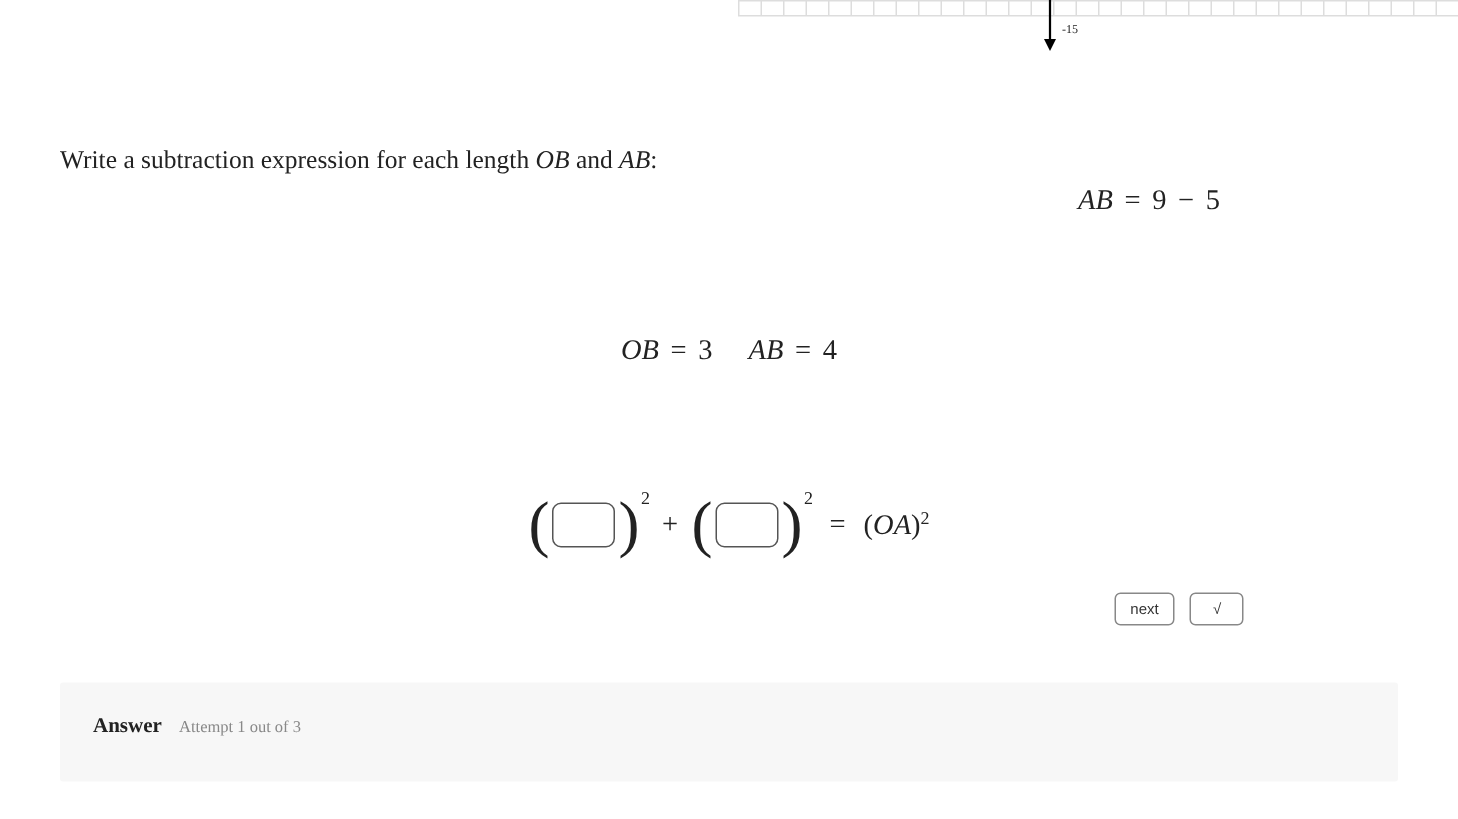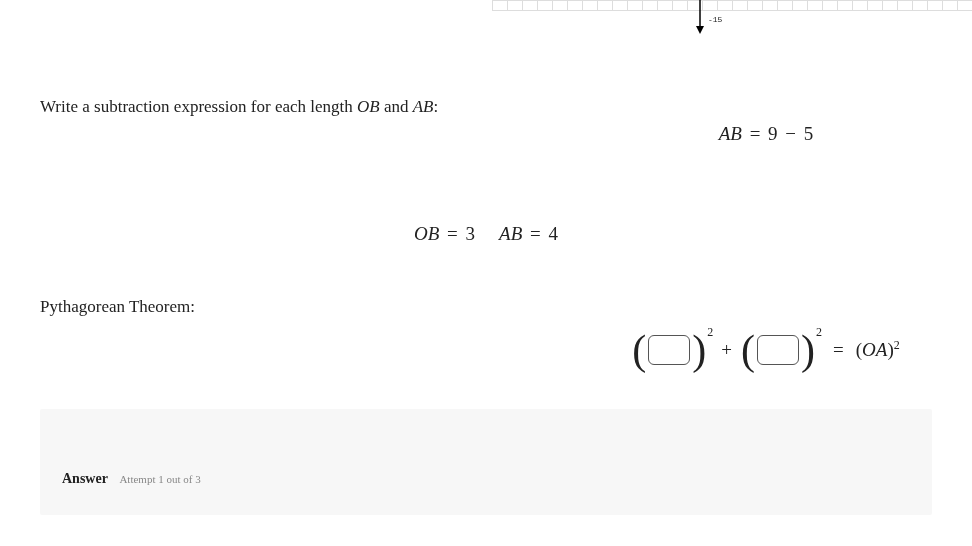--- a/index.html
+++ b/index.html
@@ -35,21 +35,21 @@
       left: 0;
     }
     .axis-arrow {
       position: absolute;
       top: 0;
       left: 670px;
     }
     .axis-label {
       position: absolute;
       font-size: 8px;
-      font-family: Liberation Mono, monospace;
+      font-family: Liberation Serif, serif;
       color: #222;
       top: 15px;
       left: 708px;
     }
     .content {
       padding: 40px 40px 0 40px;
     }
     .row {
       display: flex;
       align-items: flex-start;
@@ -138,21 +138,20 @@
       color: #333;
     }
     .answer-panel {
       background: #f7f7f7;
       margin-top: 38px;
       padding: 22px 22px 28px 22px;
       border-radius: 2px;
     }
     .answer-header {
       font-size: 14px;
-      margin-top: 40px;
     }
     .answer-header b { font-weight: bold; }
     .attempt {
       font-size: 11px;
       color: #888;
       margin-left: 8px;
     }
     .answer-msg {
       margin-top: 22px;
       font-size: 17px;
@@ -229,23 +228,20 @@
       </span>
       <span class="math-eq">
         <span class="var">AB</span>
         <span class="op">=</span>
         <span class="num">4</span>
       </span>
     </div>
   </div>
 
   <div class="row">
-    <div class="prompt">
-      <span>Pythagorean Theorem:</span>
-    </div>
     <div class="math-side" style="padding-top:34px">
       <div class="pyth-eq">
         <span class="paren-group">
           <span class="big-paren">(</span>
           <input class="input-box" type="text" style="">
           <span class="big-paren">)</span>
           <span class="sup">2</span>
         </span>
         <span class="op" style="font-style:normal">+</span>
         <span class="paren-group">
@@ -255,20 +251,24 @@
           <span class="sup">2</span>
         </span>
         <span class="op" style="font-style:normal;margin:0 6px">=</span>
         <span>
           <span class="num">(</span><span class="var">OA</span><span class="num">)</span><sup style="font-size:12px;font-style:normal">2</sup>
         </span>
       </div>
     </div>
   </div>
 
+  <div class="btn-row">
+    <button class="btn">next</button>
+    <button class="btn">√</button>
+  </div>
 
   <div class="answer-panel">
     <div class="answer-header">
       <b>Answer</b>
       <span class="attempt">Attempt 1 out of 3</span>
     </div>
   </div>
 
 </div>
 

